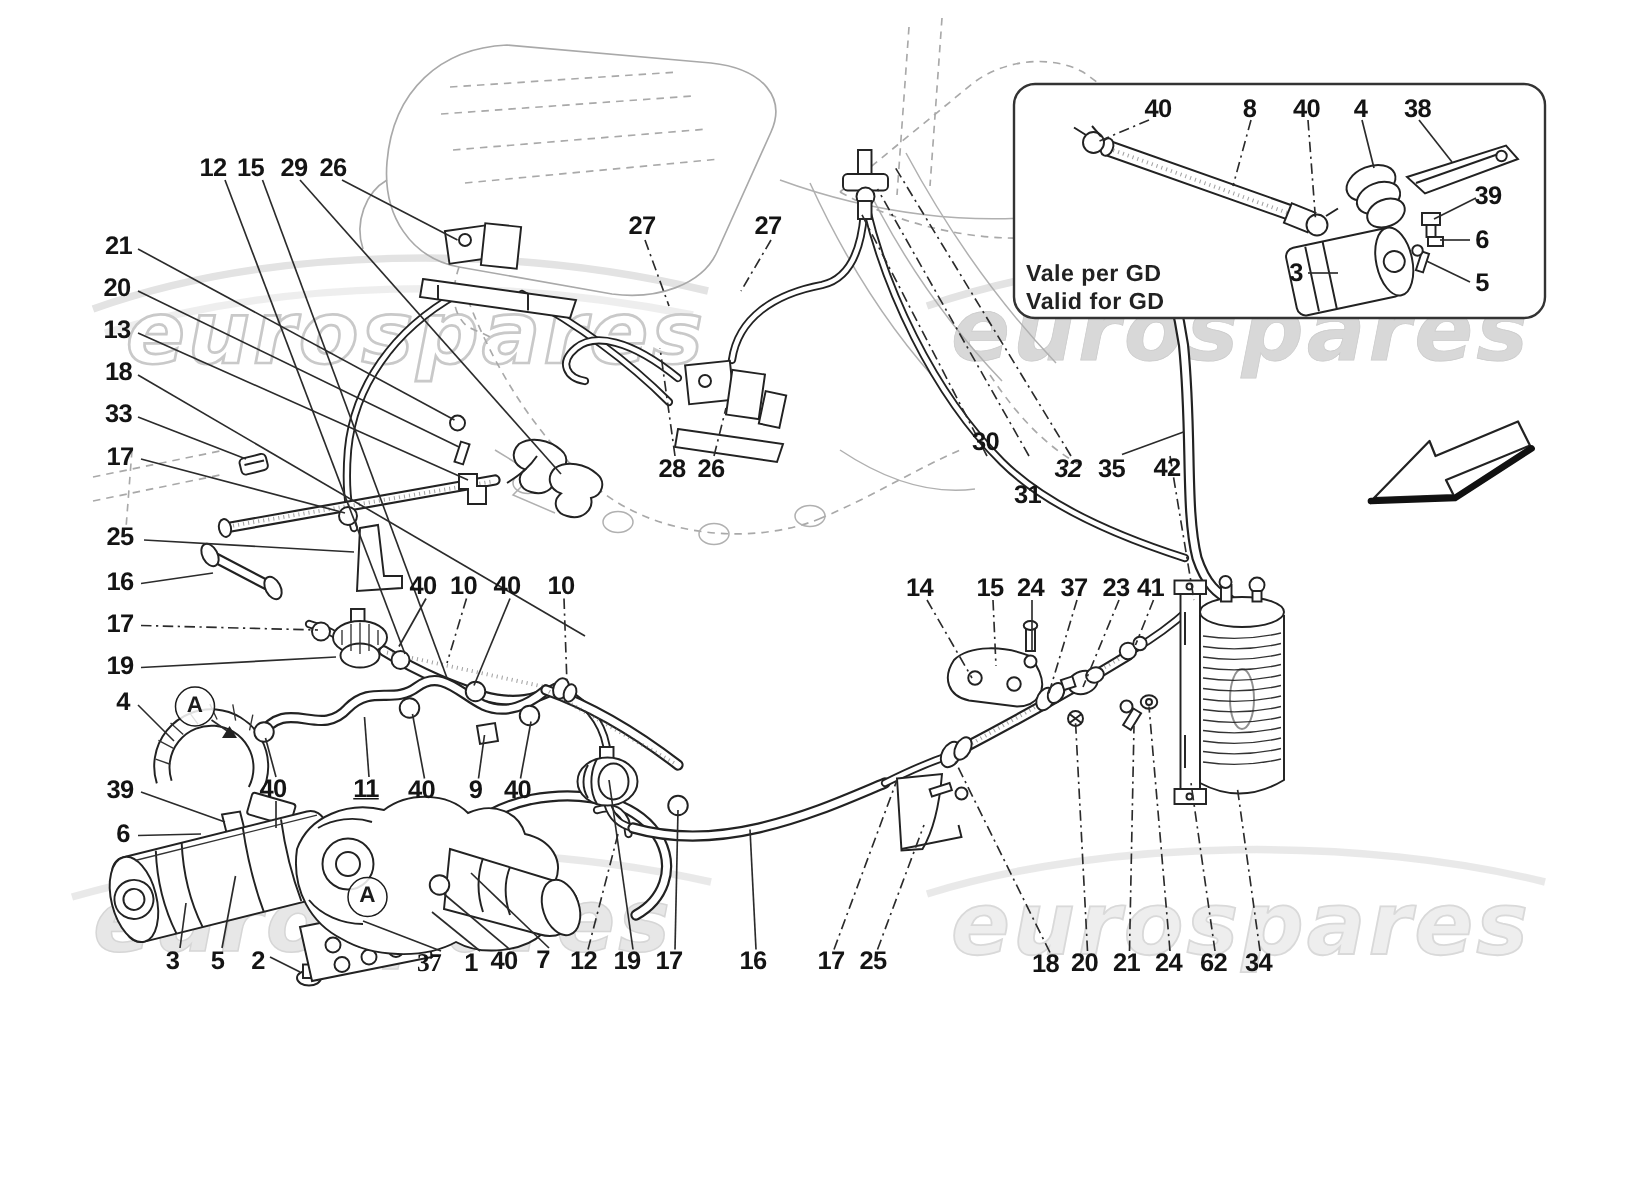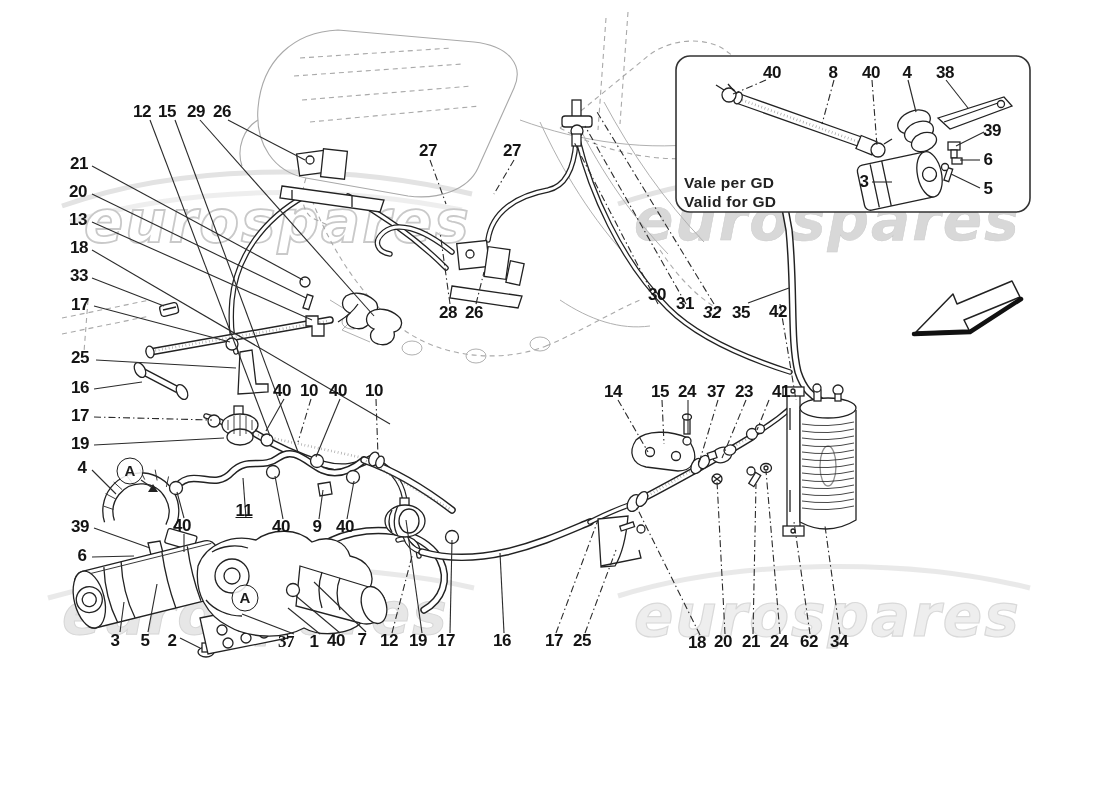--- a/index.html
+++ b/index.html
@@ -459,45 +459,45 @@
       <span class="callout" style="left: 80px; top: 416px;">17</span>
       <span class="callout" style="left: 80px; top: 444px;">19</span>
       <span class="callout" style="left: 82px; top: 468px;">4</span>
       <span class="callout" style="left: 80px; top: 527px;">39</span>
       <span class="callout" style="left: 82px; top: 556px;">6</span>
       <span class="callout" style="left: 428px; top: 151px;">27</span>
       <span class="callout" style="left: 512px; top: 151px;">27</span>
       <span class="callout" style="left: 448px; top: 313px;">28</span>
       <span class="callout" style="left: 474px; top: 313px;">26</span>
       <span class="callout" style="left: 657px; top: 295px;">30</span>
-      <span class="callout" style="left: 685px; top: 304px;">31</span>
+      <span class="callout" style="left: 685px; top: 330px;">31</span>
       <span class="callout" style="left: 712px; top: 313px; font-style: italic;">32</span>
       <span class="callout" style="left: 741px; top: 313px;">35</span>
       <span class="callout" style="left: 778px; top: 312px; text-align: right;">42</span>
       <span class="callout" style="left: 772px; top: 73px;">40</span>
       <span class="callout" style="left: 833px; top: 73px;">8</span>
       <span class="callout" style="left: 871px; top: 73px;">40</span>
       <span class="callout" style="left: 907px; top: 73px;">4</span>
       <span class="callout" style="left: 945px; top: 73px;">38</span>
       <span class="callout" style="left: 992px; top: 131px;">39</span>
       <span class="callout" style="left: 988px; top: 160px;">6</span>
       <span class="callout" style="left: 864px; top: 182px;">3</span>
       <span class="callout" style="left: 988px; top: 189px;">5</span>
       <span class="callout" style="left: 613px; top: 392px;">14</span>
       <span class="callout" style="left: 660px; top: 392px;">15</span>
       <span class="callout" style="left: 687px; top: 392px;">24</span>
       <span class="callout" style="left: 716px; top: 392px;">37</span>
       <span class="callout" style="left: 744px; top: 392px;">23</span>
-      <span class="callout" style="left: 767px; top: 392px; margin-left: 14px;">41</span>
+      <span class="callout" style="left: 767px; top: 392px;">41</span>
       <span class="callout" style="left: 282px; top: 391px;">40</span>
       <span class="callout" style="left: 309px; top: 391px;">10</span>
       <span class="callout" style="left: 338px; top: 391px;">40</span>
       <span class="callout" style="left: 374px; top: 391px;">10</span>
       <span class="callout" style="left: 182px; top: 526px;">40</span>
-      <span class="callout" style="left: 244px; top: 511px; text-decoration: underline;">11</span>
+      <span class="callout" style="left: 244px; top: 526px; text-decoration: underline;">11</span>
       <span class="callout" style="left: 281px; top: 527px;">40</span>
       <span class="callout" style="left: 317px; top: 527px;">9</span>
       <span class="callout" style="left: 345px; top: 527px;">40</span>
       <span class="callout" style="left: 115px; top: 641px;">3</span>
       <span class="callout" style="left: 145px; top: 641px;">5</span>
       <span class="callout" style="left: 172px; top: 641px;">2</span>
       <span class="callout" style="left: 286px; top: 642px; font-family: Liberation Serif, serif;">37</span>
       <span class="callout" style="left: 314px; top: 642px;">1</span>
       <span class="callout" style="left: 336px; top: 641px;">40</span>
       <span class="callout" style="left: 362px; top: 640px;">7</span>

